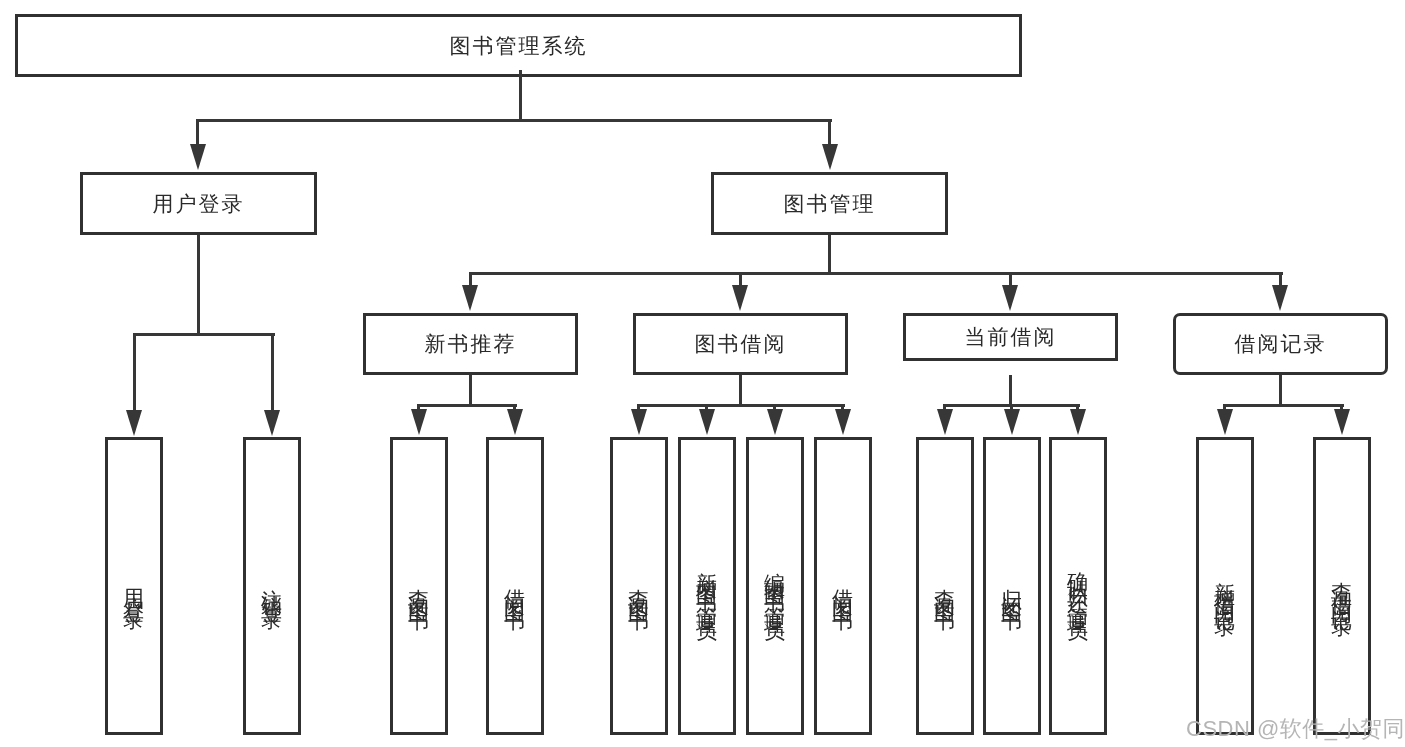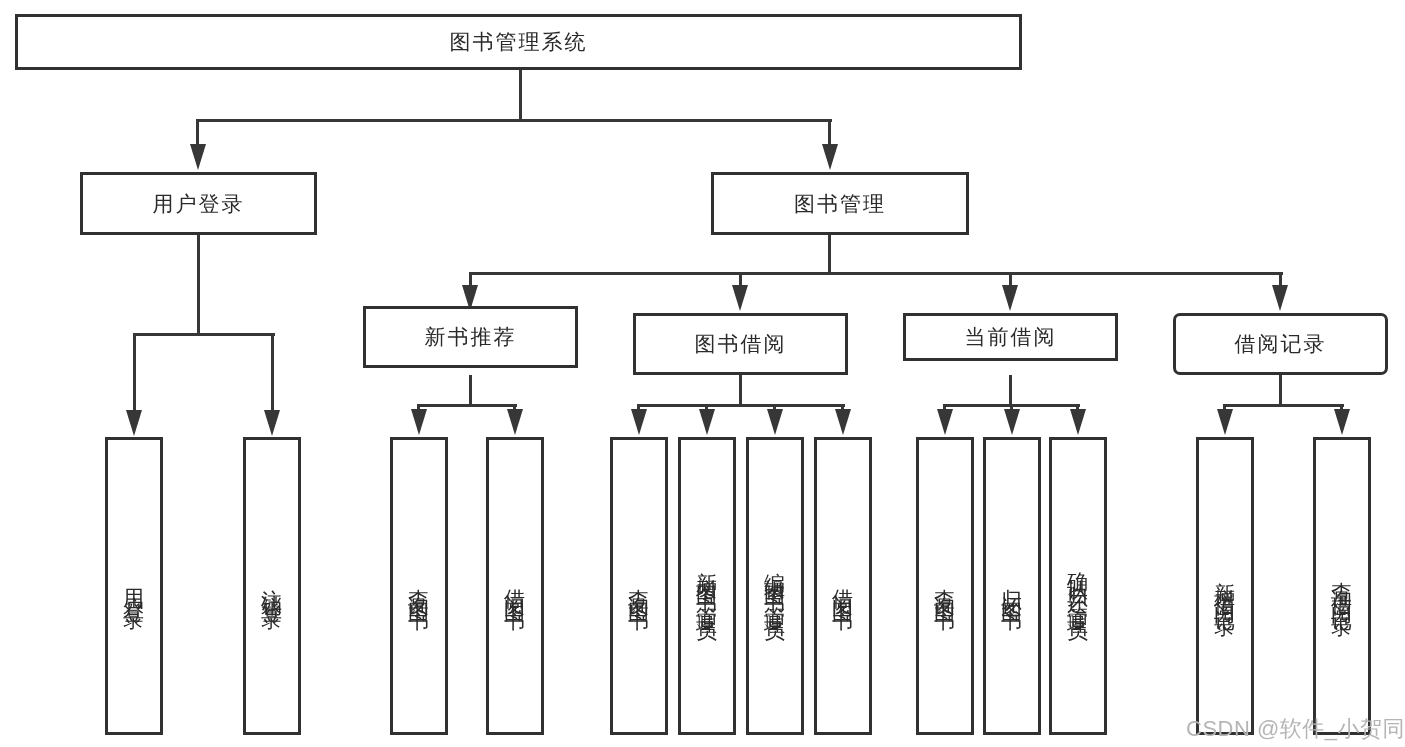--- a/index.html
+++ b/index.html
@@ -42,24 +42,24 @@
   .vline { width: 3px; }
   .arrow {
     position: absolute;
     width: 0; height: 0;
     border-left: 8px solid transparent;
     border-right: 8px solid transparent;
     border-top: 26px solid #373737;
   }
 
   
-  #b-root { left: 15px;  top: 14px;  width: 1007px; height: 56px; text-align: center; }
+  #b-root { left: 15px;  top: 14px;  width: 1007px; height: 63px; text-align: center; }
   #b-l1a  { left: 80px;  top: 172px; width: 237px;  height: 63px; }
-  #b-l1b  { left: 711px; top: 172px; width: 258px;  height: 63px; }
-  #b-l2a  { left: 363px; top: 306px; width: 215px;  height: 62px; }
+  #b-l1b  { left: 711px; top: 172px; width: 237px;  height: 63px; }
+  #b-l2a  { left: 363px; top: 313px; width: 215px;  height: 62px; }
   #b-l2b  { left: 633px; top: 313px; width: 215px;  height: 62px; }
   #b-l2c  { left: 903px; top: 313px; width: 215px;  height: 48px; }
   #b-l2d  { left: 1173px;top: 313px; width: 215px;  height: 62px; border-radius: 7px; }
 
   #b-u1  { left: 105px; }  #b-u2  { left: 243px; }
   #b-nb1 { left: 390px; }  #b-nb2 { left: 486px; }
   #b-bb1 { left: 610px; }  #b-bb2 { left: 678px; }
   #b-bb3 { left: 746px; }  #b-bb4 { left: 814px; }
   #b-cb1 { left: 916px; }  #b-cb2 { left: 983px; }  #b-cb3 { left: 1049px; }
   #b-br1 { left: 1196px; } #b-br2 { left: 1313px; }

